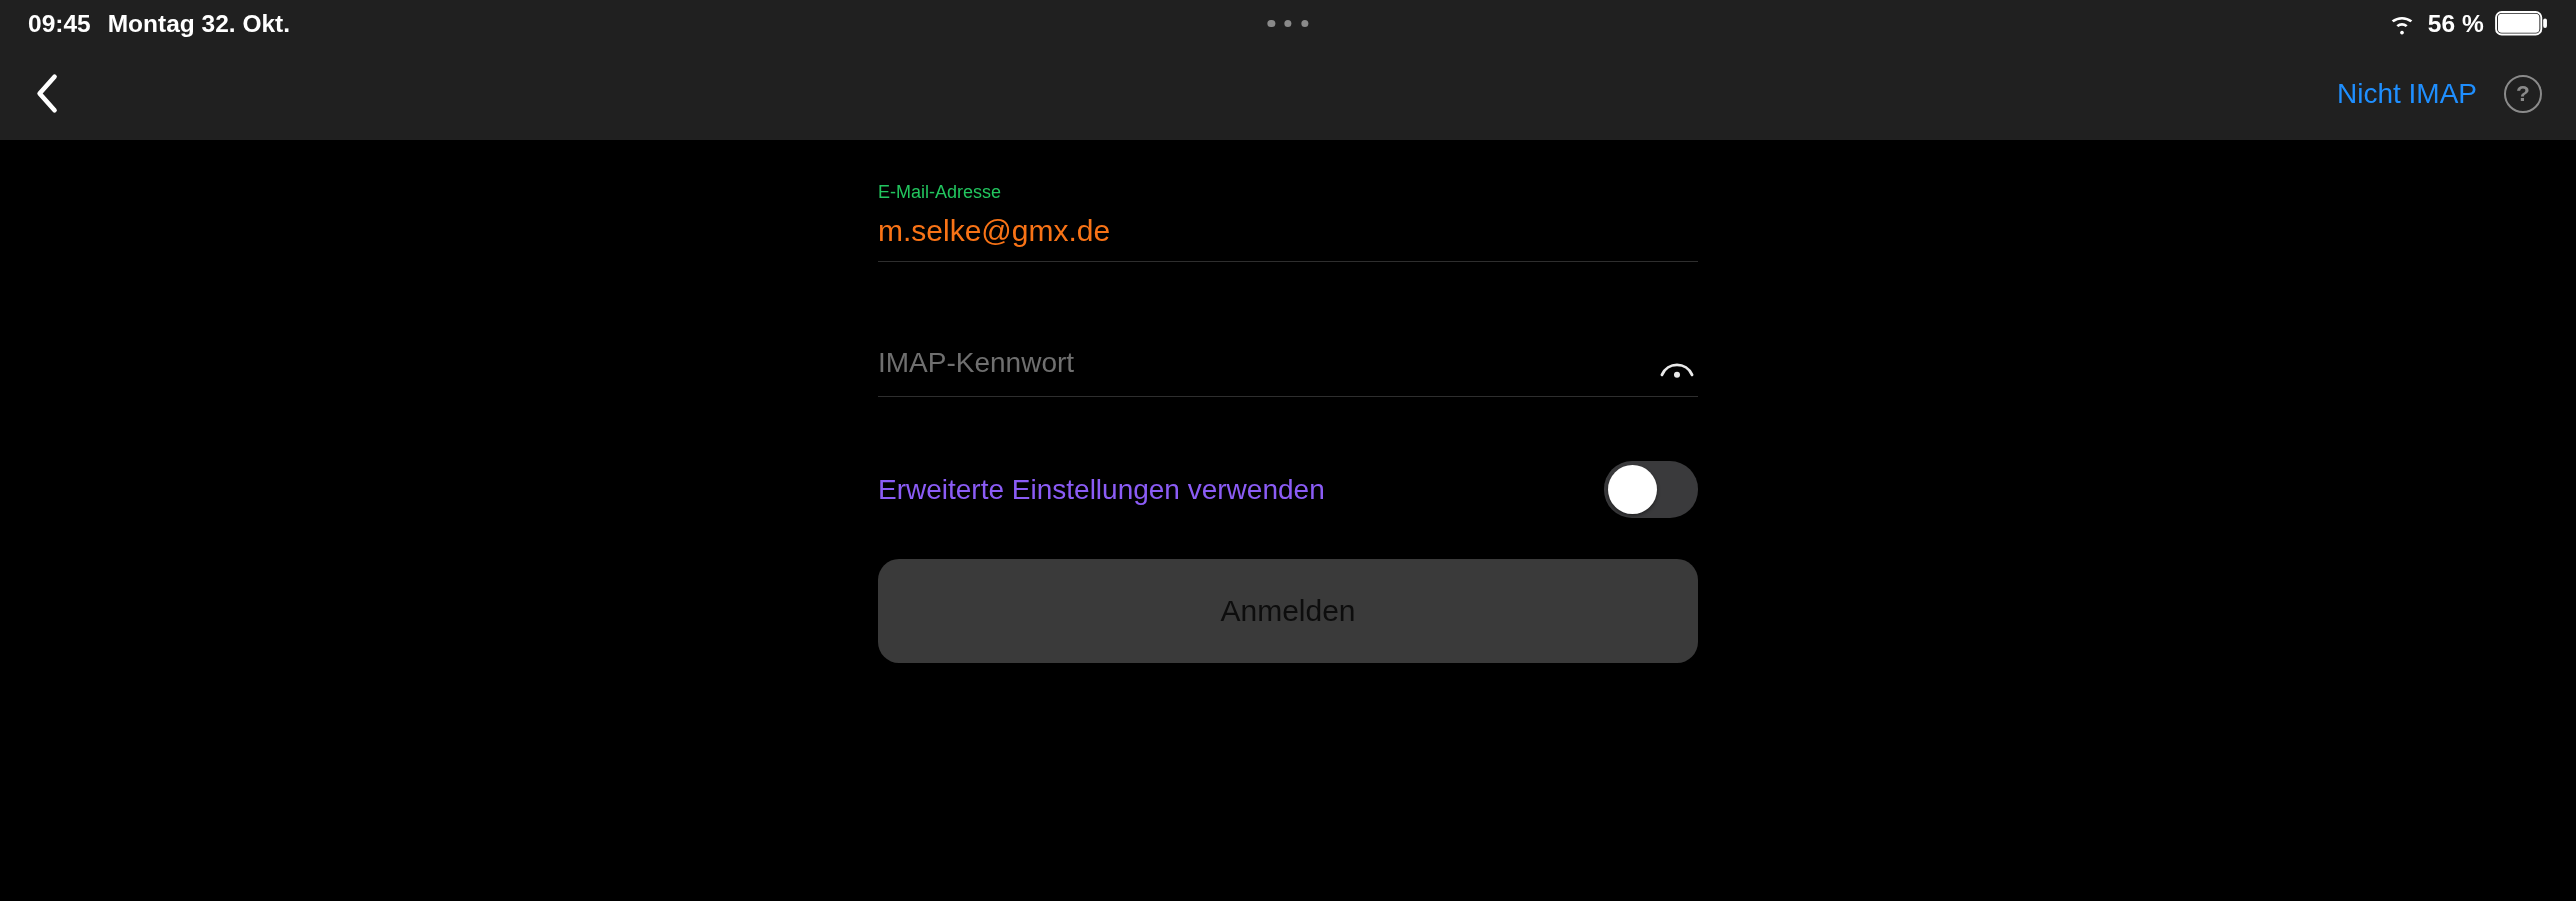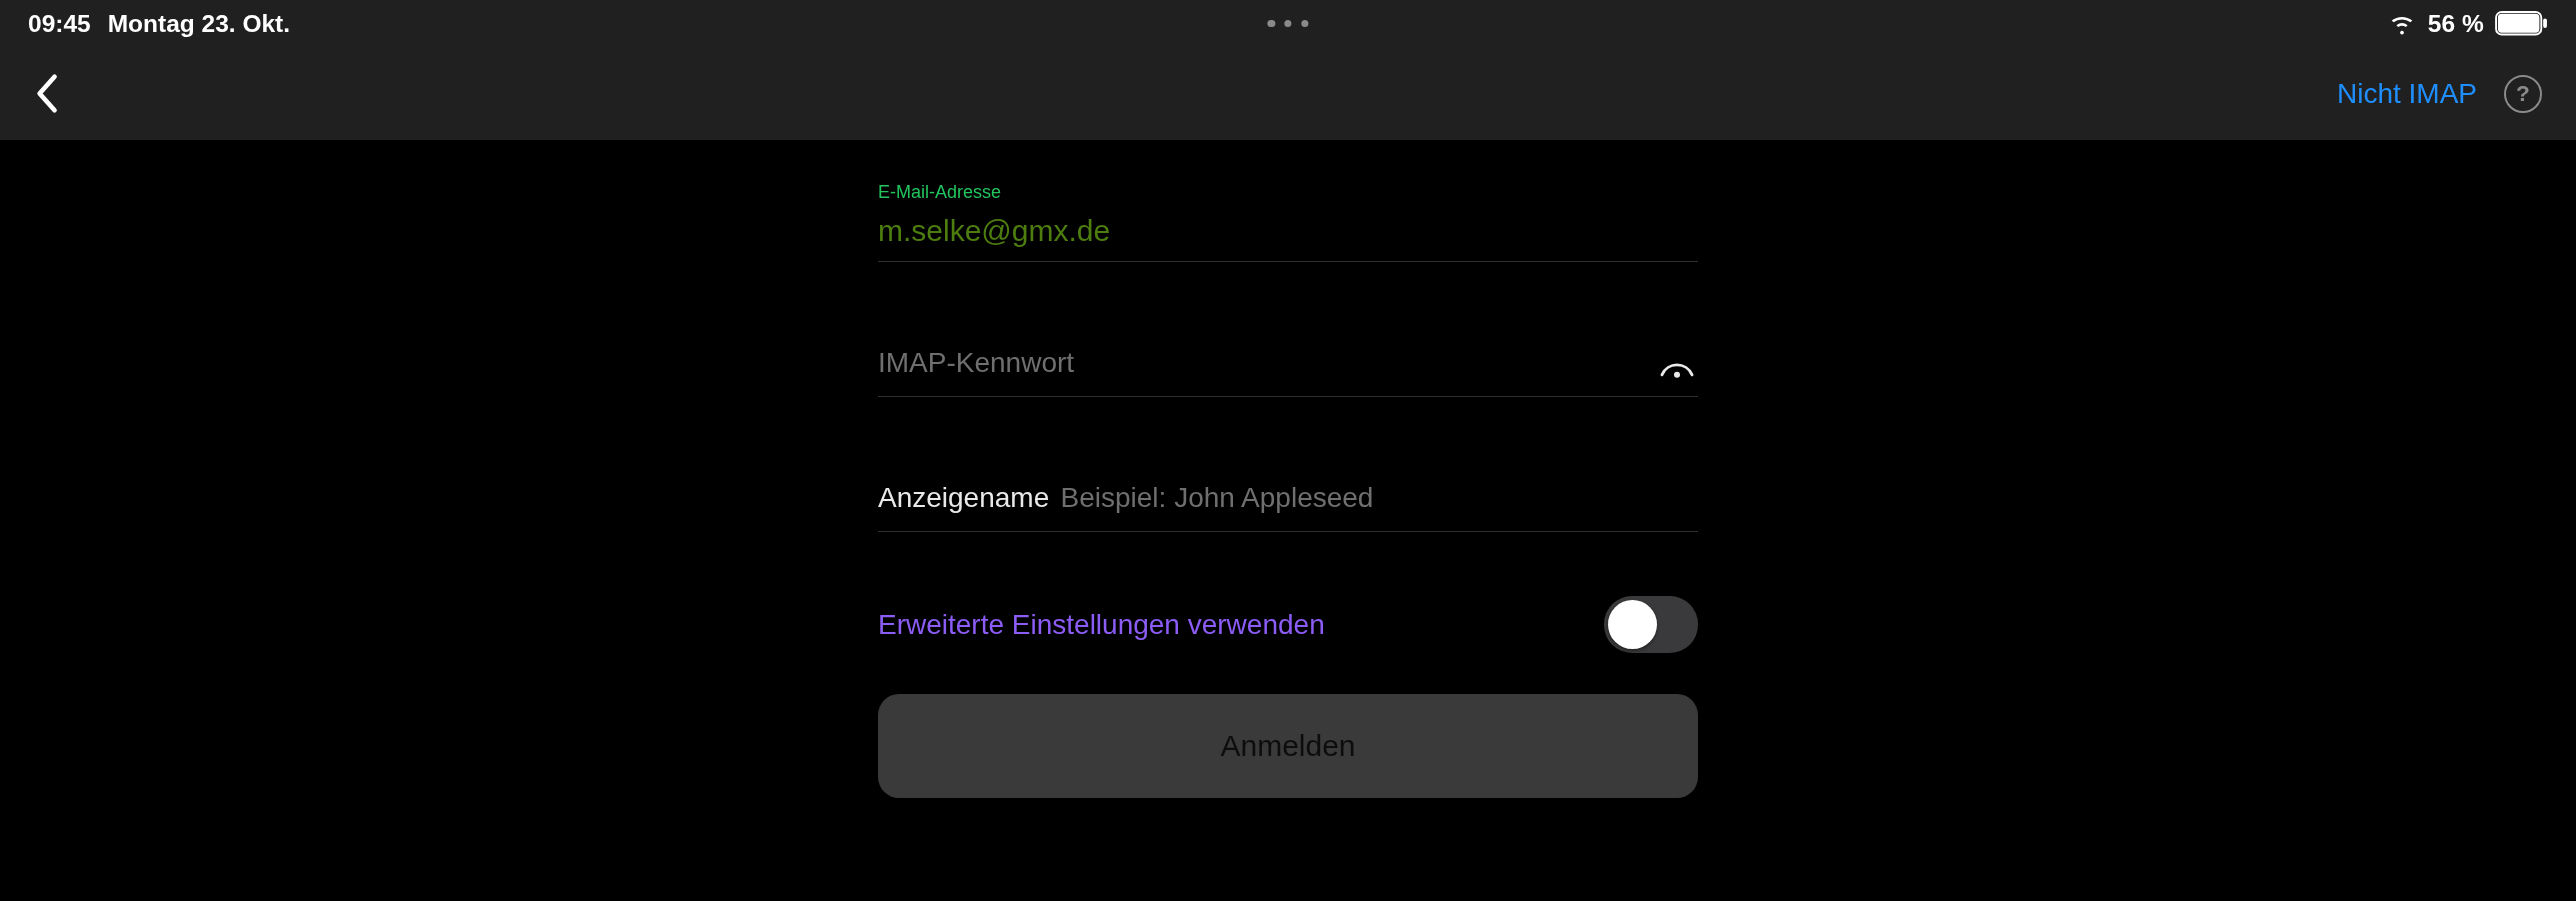--- a/index.html
+++ b/index.html
@@ -102,21 +102,21 @@
     }
     .field + .field { margin-top: 57px; }
     .field.single-line { padding-top: 28px; padding-bottom: 17px; }
 
     .float-label {
       color: #22c55e;
       font-size: 18px;
       margin-bottom: 11.3px;
     }
     .field-value {
-      color: #4d7c0f;
+      color: #f97316;
       font-size: 30px;
       background: transparent;
       border: none;
       outline: none;
       width: 100%;
     }
     .combined-line {
       display: flex;
       align-items: baseline;
       gap: 11.3px;
@@ -180,21 +180,21 @@
       justify-content: center;
       cursor: pointer;
     }
   </style>
 </head>
 <body>
 
 <div class="status-bar">
   <div class="status-left">
     <span class="status-time">09:45</span>
-    <span class="status-date">Montag 23. Okt.</span>
+    <span class="status-date">Montag 32. Okt.</span>
   </div>
   <div class="status-center">
     <span class="dot"></span>
     <span class="dot"></span>
     <span class="dot"></span>
   </div>
   <div class="status-right">
     <span class="wifi-icon">
       <svg width="30" height="22.6" viewBox="0 0 32 24">
         <path d="M16 20 a2 2 0 1 0 0.001 0 Z M10 14 a10 10 0 0 1 12 0 l-2 2 a7 7 0 0 0 -8 0 Z M5 9 a18 18 0 0 1 22 0 l-2 2 a15 15 0 0 0 -18 0 Z" fill="#fff"></path>
@@ -236,26 +236,20 @@
     <div class="field single-line">
       <input type="password" class="inline-input" style="font-size: 28px;" placeholder="IMAP-Kennwort">
       <span class="eye-icon">
         <svg width="34" height="24.5" viewBox="0 0 36 26">
           <path d="M2 20 C 8 6, 28 6, 34 20" fill="none" stroke="#e9e9e9" stroke-width="3" stroke-linecap="round"></path>
           <circle cx="18" cy="20" r="3.2" fill="#e9e9e9"></circle>
         </svg>
       </span>
     </div>
 
-    <div class="field single-line">
-      <div class="combined-line">
-        <span class="inline-label">Anzeigename</span>
-        <input type="text" class="inline-input" placeholder="Beispiel: John Appleseed" style="">
-      </div>
-    </div>
 
 
     <div class="toggle-row">
       <span class="toggle-label">Erweiterte Einstellungen verwenden</span>
       <div class="toggle">
         <div class="toggle-knob"></div>
       </div>
     </div>
 
     <div class="signin-button">

